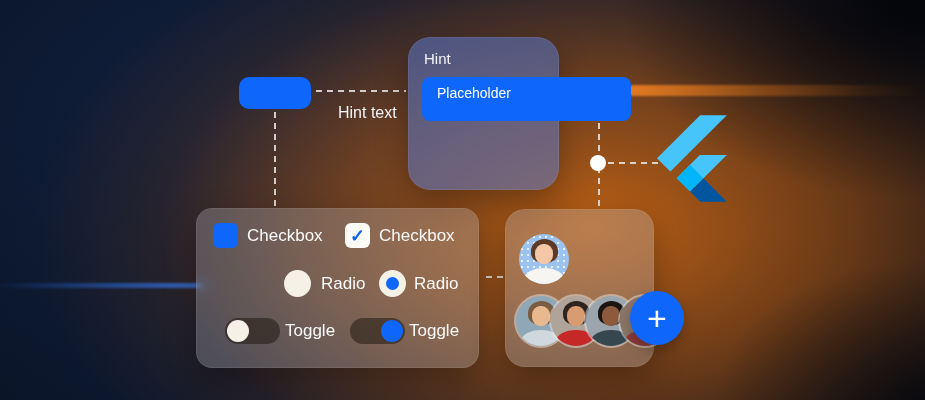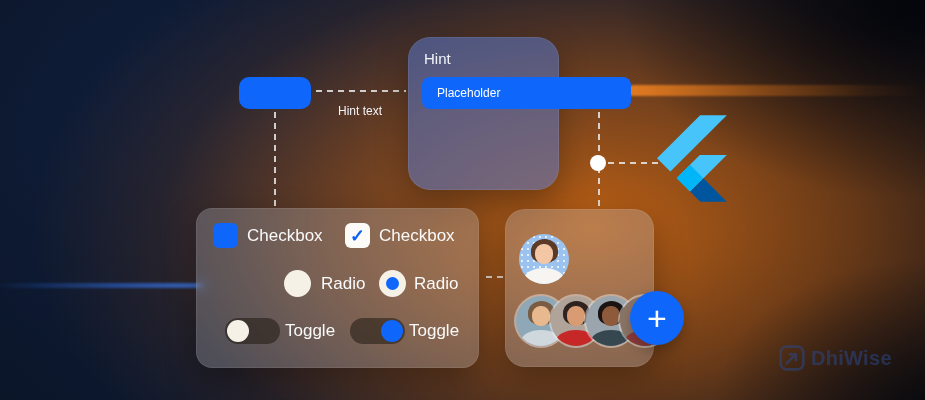--- a/index.html
+++ b/index.html
@@ -25,26 +25,26 @@
   .dash-h{height:2px;background:repeating-linear-gradient(to right,#e9e9e9 0 6px,transparent 6px 11px);opacity:.85;}
   .dash-v{width:2px;background:repeating-linear-gradient(to bottom,#e9e9e9 0 6px,transparent 6px 11px);opacity:.85;}
   .node-dot{left:590px;top:155px;width:16px;height:16px;border-radius:50%;background:#fff;}
   
   .card{border-radius:20px;box-shadow:0 12px 32px rgba(0,0,0,.30);border:1px solid rgba(255,255,255,.07);backdrop-filter:blur(6px);}
   .main-card{left:408px;top:37px;width:149px;height:151px;background:rgba(88,118,200,.55);border-radius:22px;}
   .controls-card{left:196px;top:208px;width:281px;height:158px;background:rgba(195,200,212,.28);border-radius:16px;}
   .avatar-card{left:505px;top:209px;width:147px;height:156px;background:rgba(188,194,210,.30);}
   
   .blue-fill{background:#0e66fb;border-radius:8px;color:#fff;}
-  .placeholder-input{left:422px;top:77px;width:209px;height:32px;line-height:32px;font-size:12px;}
+  .placeholder-input{left:422px;top:77px;width:209px;height:44px;line-height:32px;font-size:14px;}
   .placeholder-input span{padding-left:15px;}
   .search-input{left:340px;top:128px;width:238px;height:31px;display:flex;align-items:center;gap:9px;padding-left:13px;box-sizing:border-box;font-size:16px;}
   .blue-button{left:239px;top:77px;width:72px;height:32px;background:#0e66fb;border-radius:10px;border:none;cursor:pointer;}
   .field-label{color:#f2f4f8;font-size:15px;}
-  .hint-label{color:#f2f4f8;font-size:12px;}
+  .hint-label{color:#f2f4f8;font-size:16px;}
   
   .ctl-label{position:absolute;color:#fafafa;font-size:17px;height:26px;line-height:26px;}
   .cb{position:absolute;width:25px;height:25px;border-radius:6px;}
   .cb-unchecked{background:#0e66fb;}
   .cb-checked{background:#fdfbf7;display:flex;align-items:center;justify-content:center;}
   .cb-checked .check{color:#0d62f5;font-size:18px;font-weight:bold;line-height:1;}
   .radio{position:absolute;width:27px;height:27px;border-radius:50%;background:#f6f1e7;display:flex;align-items:center;justify-content:center;}
   .radio .inner{width:13px;height:13px;border-radius:50%;background:#0e66fb;}
   .toggle{position:absolute;width:55px;height:26px;border-radius:13px;background:rgba(32,25,18,.55);}
   .toggle .knob{position:absolute;top:2px;width:22px;height:22px;border-radius:50%;}
@@ -147,23 +147,14 @@
 
   <div class="abs flutter">
     <svg width="70" height="87" viewBox="0 0 256 317">
       <path fill="#47C5FB" d="M157.666 0 0 157.667l48.8 48.8L255.268 0z"></path>
       <path fill="#47C5FB" d="M156.567 145.397 72.15 229.815l48.983 49.716 48.71-48.711 85.425-85.423z"></path>
       <path fill="#00569E" d="m121.133 279.531 37.082 37.082h97.052l-85.424-86.208z"></path>
       <path fill="#00B5F8" d="m71.6 230.364 48.8-48.801 48.801 48.8-48.8 48.801z"></path>
     </svg>
   </div>
 
-  <div class="abs watermark">
-    <span style="display:flex;">
-      <svg width="26" height="26" viewBox="0 0 24 24">
-        <rect x="1.5" y="1.5" width="21" height="21" rx="5.5" fill="none" stroke="currentColor" stroke-width="2.4"></rect>
-        <path d="M7 17 L15.5 8.5 M10 8.5 h5.5 v5.5" fill="none" stroke="currentColor" stroke-width="2.4" stroke-linecap="round" stroke-linejoin="round"></path>
-      </svg>
-    </span>
-    <span class="wm-text">DhiWise</span>
-  </div>
 
 </div>
 
 </body></html>

